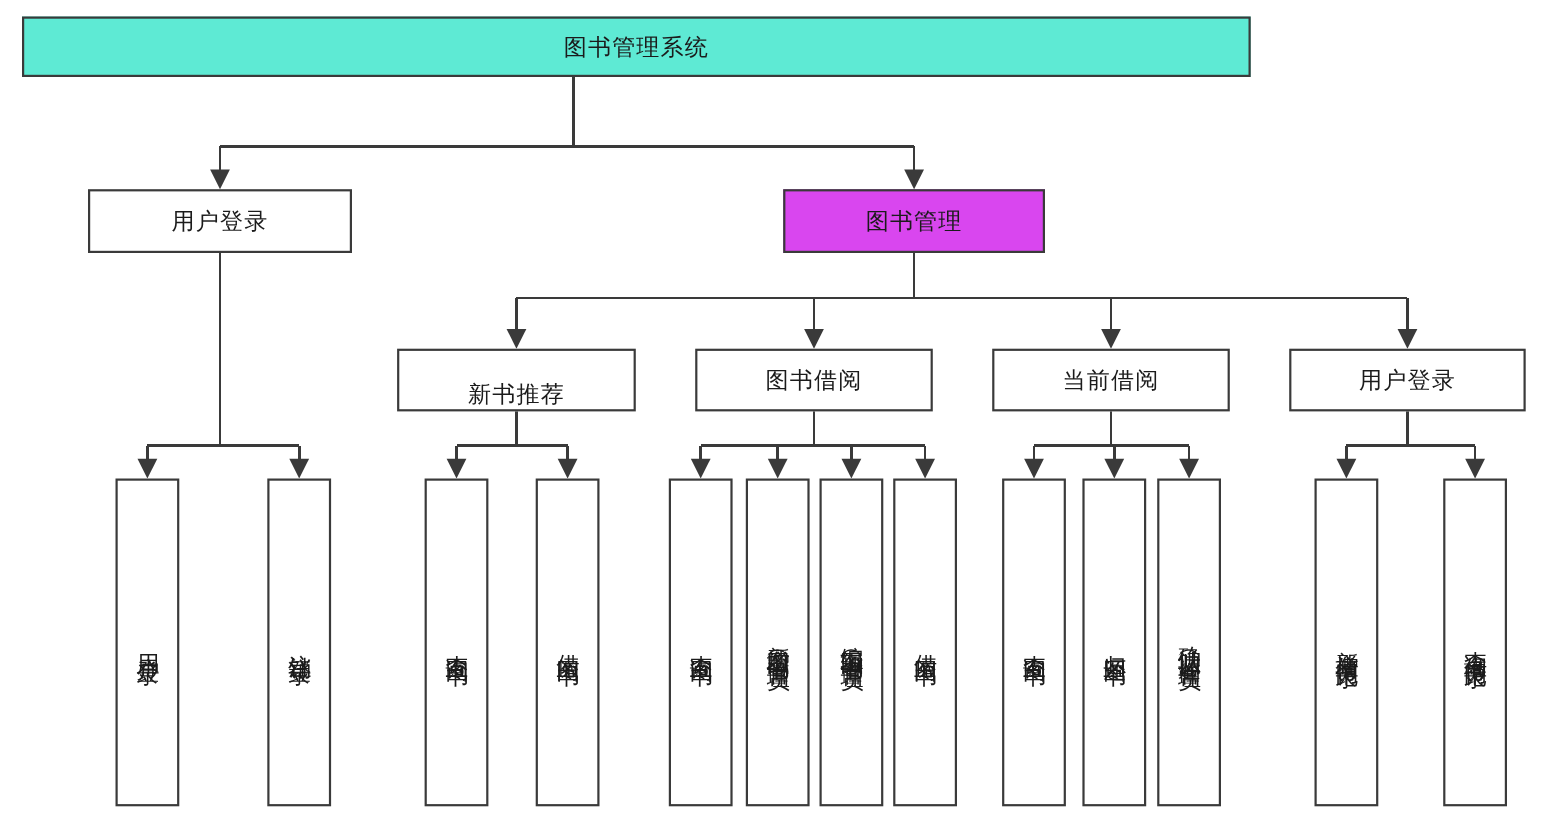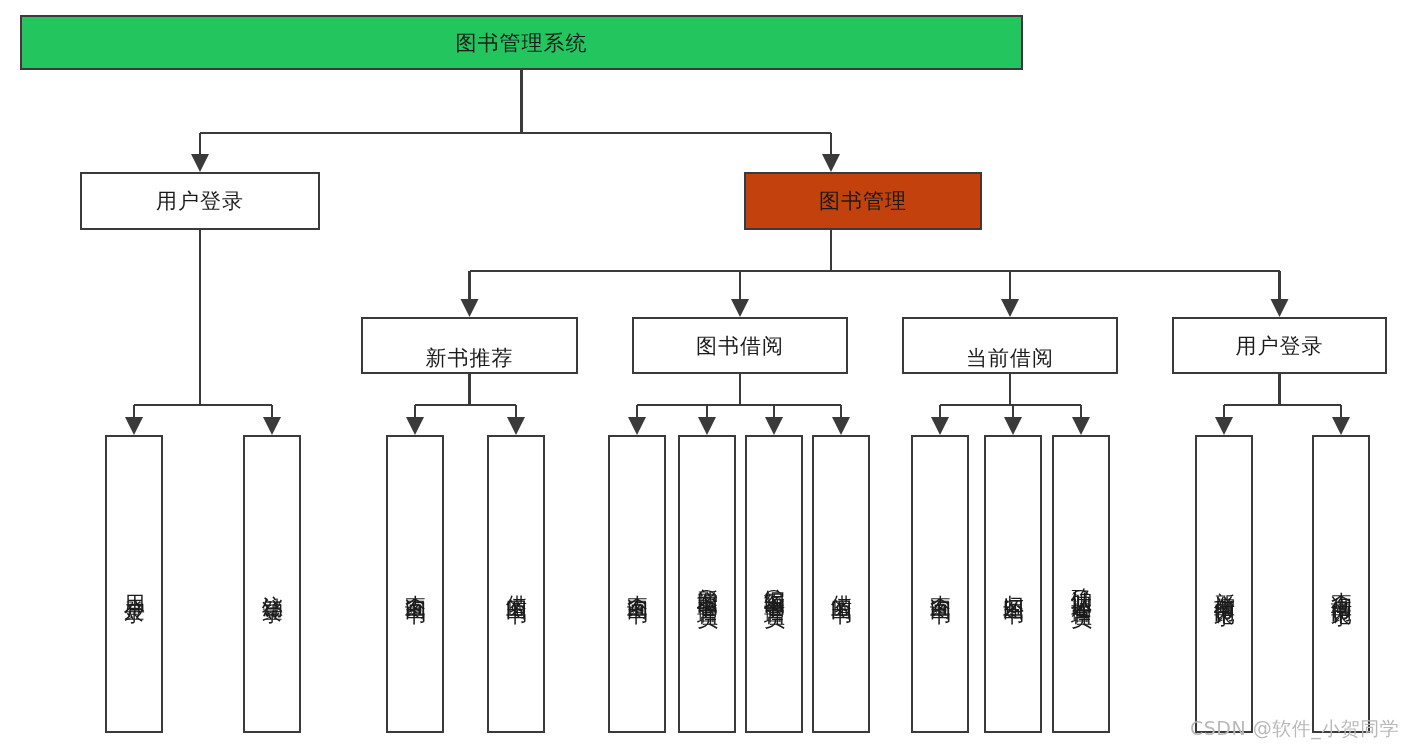--- a/index.html
+++ b/index.html
@@ -107,36 +107,36 @@
       <line x1="1081" y1="405" x2="1081" y2="419" stroke="#3a3a3a" stroke-width="2.5" shape-rendering="crispEdges"></line>
       <path d="M 1072 417 L 1090 417 L 1081 435 Z" fill="#3a3a3a"></path>
       <line x1="1279.5" y1="374" x2="1279.5" y2="405" stroke="#3a3a3a" stroke-width="2.5" shape-rendering="crispEdges"></line>
       <line x1="1224" y1="405" x2="1341" y2="405" stroke="#3a3a3a" stroke-width="2.5" shape-rendering="crispEdges"></line>
       <line x1="1224" y1="405" x2="1224" y2="419" stroke="#3a3a3a" stroke-width="2.5" shape-rendering="crispEdges"></line>
       <path d="M 1215 417 L 1233 417 L 1224 435 Z" fill="#3a3a3a"></path>
       <line x1="1341" y1="405" x2="1341" y2="419" stroke="#3a3a3a" stroke-width="2.5" shape-rendering="crispEdges"></line>
       <path d="M 1332 417 L 1350 417 L 1341 435 Z" fill="#3a3a3a"></path>
     </svg>
   <div id="nodes">
-      <div class="node horiz" style="left: 20px; top: 15px; width: 1003px; height: 55px; border-color: rgb(58, 58, 58); background: #22c55e; color: rgb(27, 27, 27);">
+      <div class="node horiz" style="left: 20px; top: 15px; width: 1117px; height: 55px; border-color: rgb(58, 58, 58); background: #5eead4; color: rgb(27, 27, 27);">
         <span>图书管理系统</span>
       </div>
       <div class="node horiz" style="left: 80px; top: 172px; width: 240px; height: 58px; border-color: rgb(58, 58, 58); background: rgb(255, 255, 255); color: rgb(27, 27, 27);">
         <span>用户登录</span>
       </div>
-      <div class="node horiz" style="left: 712px; top: 172px; width: 238px; height: 58px; border-color: rgb(58, 58, 58); background: #c2410c; color: rgb(27, 27, 27); margin-left: 32px;">
+      <div class="node horiz" style="left: 712px; top: 172px; width: 238px; height: 58px; border-color: rgb(58, 58, 58); background: #d946ef; color: rgb(27, 27, 27);">
         <span>图书管理</span>
       </div>
       <div class="node horiz" style="left: 361px; top: 317px; width: 217px; height: 57px; border-color: rgb(58, 58, 58); background: rgb(255, 255, 255); color: rgb(27, 27, 27); align-items: flex-end;">
         <span>新书推荐</span>
       </div>
       <div class="node horiz" style="left: 632px; top: 317px; width: 216px; height: 57px; border-color: rgb(58, 58, 58); background: rgb(255, 255, 255); color: rgb(27, 27, 27);">
         <span>图书借阅</span>
       </div>
-      <div class="node horiz" style="left: 902px; top: 317px; width: 216px; height: 57px; border-color: rgb(58, 58, 58); background: rgb(255, 255, 255); color: rgb(27, 27, 27); align-items: flex-end;">
+      <div class="node horiz" style="left: 902px; top: 317px; width: 216px; height: 57px; border-color: rgb(58, 58, 58); background: rgb(255, 255, 255); color: rgb(27, 27, 27);">
         <span>当前借阅</span>
       </div>
       <div class="node horiz" style="left: 1172px; top: 317px; width: 215px; height: 57px; border-color: rgb(58, 58, 58); background: rgb(255, 255, 255); color: rgb(27, 27, 27);">
         <span>用户登录</span>
       </div>
       <div class="node vert" style="left: 105px; top: 435px; width: 58px; height: 298px; border-color: rgb(58, 58, 58); background: rgb(255, 255, 255); color: rgb(27, 27, 27);">
         <span class="vtext">用户登录</span>
       </div>
       <div class="node vert" style="left: 243px; top: 435px; width: 58px; height: 298px; border-color: rgb(58, 58, 58); background: rgb(255, 255, 255); color: rgb(27, 27, 27);">
         <span class="vtext">注销登录</span>
@@ -168,14 +168,13 @@
       <div class="node vert" style="left: 1052px; top: 435px; width: 58px; height: 298px; border-color: rgb(58, 58, 58); background: rgb(255, 255, 255); color: rgb(27, 27, 27);">
         <span class="vtext">确认归还（管理员）</span>
       </div>
       <div class="node vert" style="left: 1195px; top: 435px; width: 58px; height: 298px; border-color: rgb(58, 58, 58); background: rgb(255, 255, 255); color: rgb(27, 27, 27);">
         <span class="vtext">新增借阅记录</span>
       </div>
       <div class="node vert" style="left: 1312px; top: 435px; width: 58px; height: 298px; border-color: rgb(58, 58, 58); background: rgb(255, 255, 255); color: rgb(27, 27, 27);">
         <span class="vtext">查询借阅记录</span>
       </div>
     </div>
-  <div class="watermark" style="left: 1190px; top: 716px; color: rgb(185, 185, 185);">CSDN @软件_小贺同学</div>
 </div>
 
 </body></html>

